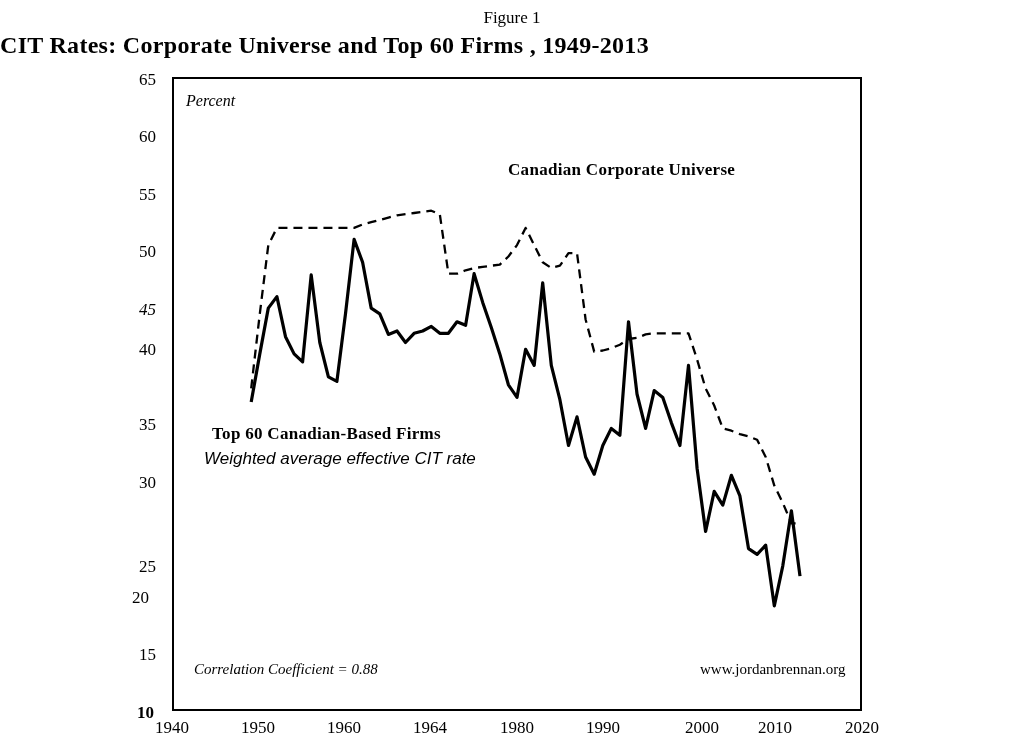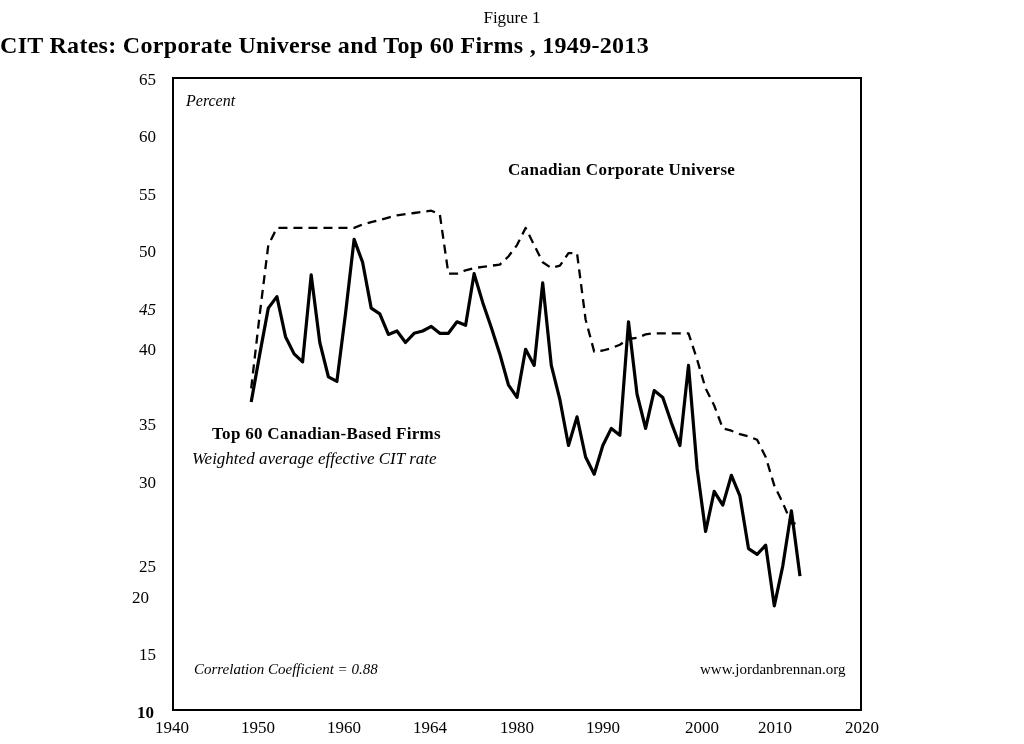--- a/index.html
+++ b/index.html
@@ -97,25 +97,25 @@
     position: absolute;
     left: 212px;
     top: 424px;
     font-size: 17px;
     font-weight: bold;
     letter-spacing: 0.3px;
     font-family: "Liberation Serif", serif;
   }
   .ann-top60-sub {
     position: absolute;
-    left: 192px;
+    left: 204px;
     top: 449px;
     font-size: 17px;
     font-style: italic;
-    font-family: Liberation Serif, serif;
+    font-family: Liberation Sans, sans-serif;
   }
   .ann-corr {
     position: absolute;
     left: 194px;
     top: 661px;
     font-size: 15px;
     font-family: "Liberation Serif", serif;
     font-style: italic;
   }
   .ann-source {

